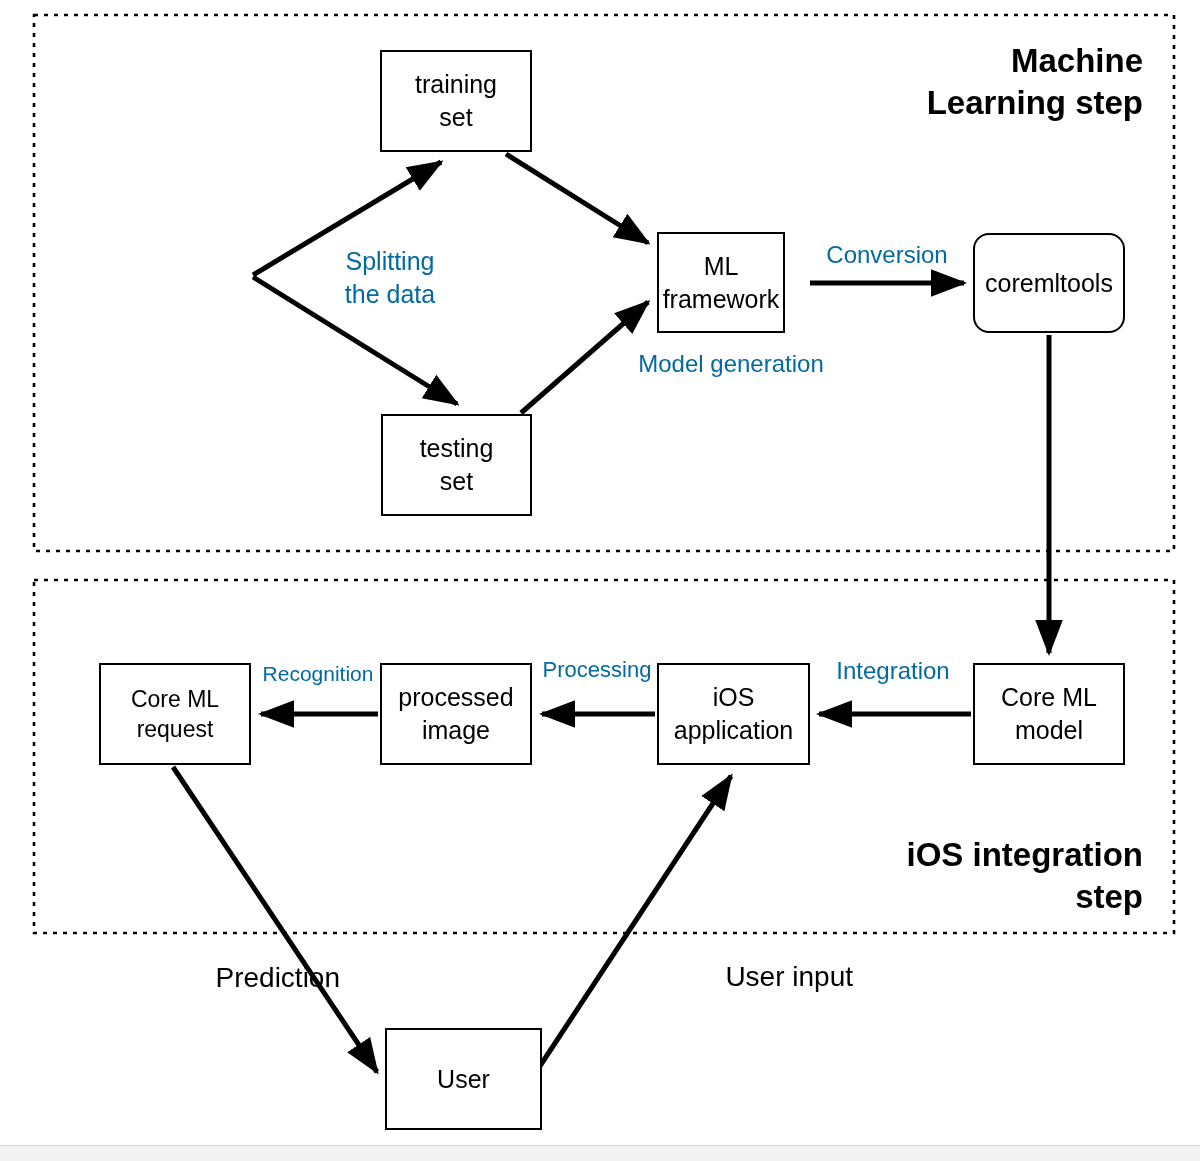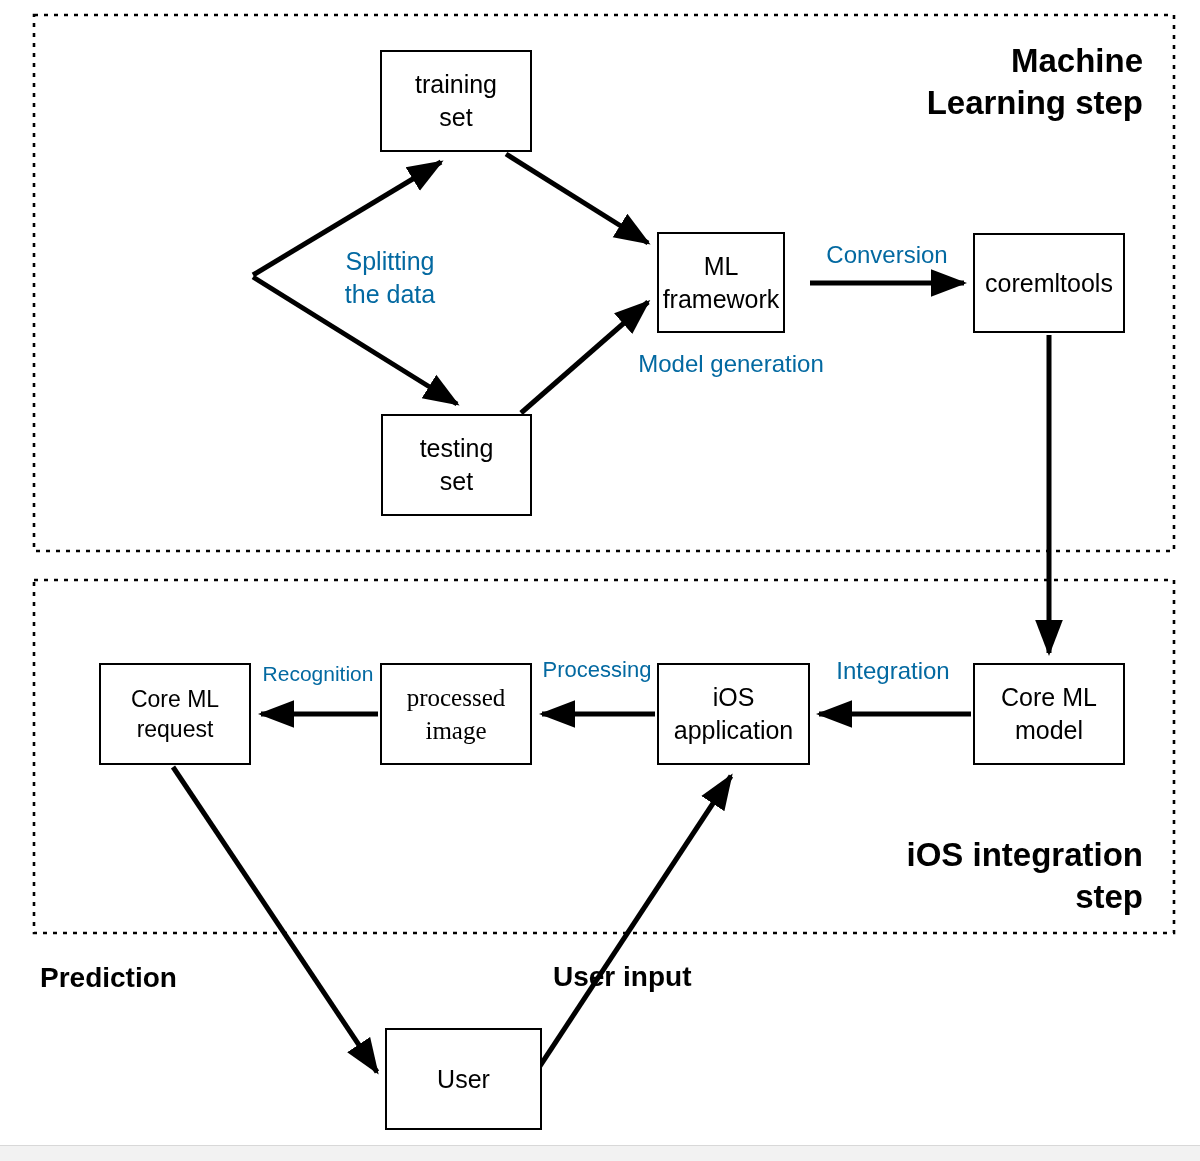--- a/index.html
+++ b/index.html
@@ -70,24 +70,24 @@
     line-height: 1.26;
     font-weight: 700;
     color: #000000;
     white-space: pre-line;
     text-align: right;
   }
   .flow-title {
     position: absolute;
     font-size: 28px;
     line-height: 1.26;
-    font-weight: 700;
+    font-weight: 400;
     color: #000000;
     white-space: nowrap;
-    text-align: left;
+    text-align: right;
   }
 </style>
 </head>
 <body>
 
 <div id="canvas">
 
   <svg class="layer" viewBox="0 0 1200 1161" xmlns="http://www.w3.org/2000/svg">
     <defs>
       <marker id="arrowhead" viewBox="0 0 12 10" refX="11" refY="5" markerWidth="7.2" markerHeight="6" orient="auto-start-reverse" markerUnits="strokeWidth">
@@ -125,29 +125,29 @@
 
   <div class="node" style="left:380px; top:50px; width:152px; height:102px;">training
 set</div>
 
   <div class="node" style="left:381px; top:414px; width:151px; height:102px;">testing
 set</div>
 
   <div class="node" style="left:657px; top:232px; width:128px; height:101px;">ML
 framework</div>
 
-  <div class="node" style="left:973px; top:233px; width:152px; height:100px;">coremltools</div>
+  <div class="node" style="left:973px; top:233px; width:152px; height:100px;border-radius:16px;">coremltools</div>
 
   <div class="node" style="left:973px; top:663px; width:152px; height:102px;">Core ML
 model</div>
 
   <div class="node" style="left:657px; top:663px; width:153px; height:102px;">iOS
 application</div>
 
-  <div class="node" style="left:380px; top:663px; width:152px; height:102px;font-family:Liberation Serif, serif;">processed
+  <div class="node" style="left:380px; top:663px; width:152px; height:102px;">processed
 image</div>
 
   <div class="node" style="left:99px; top:663px; width:152px; height:102px; font-size:23px;">Core ML
 request</div>
 
   <div class="node" style="left:385px; top:1028px; width:157px; height:102px;">User</div>
 
   <div class="edge-label" style="left:300px; top:245px; width:180px; font-size:25px;">Splitting
 the data</div>
 

